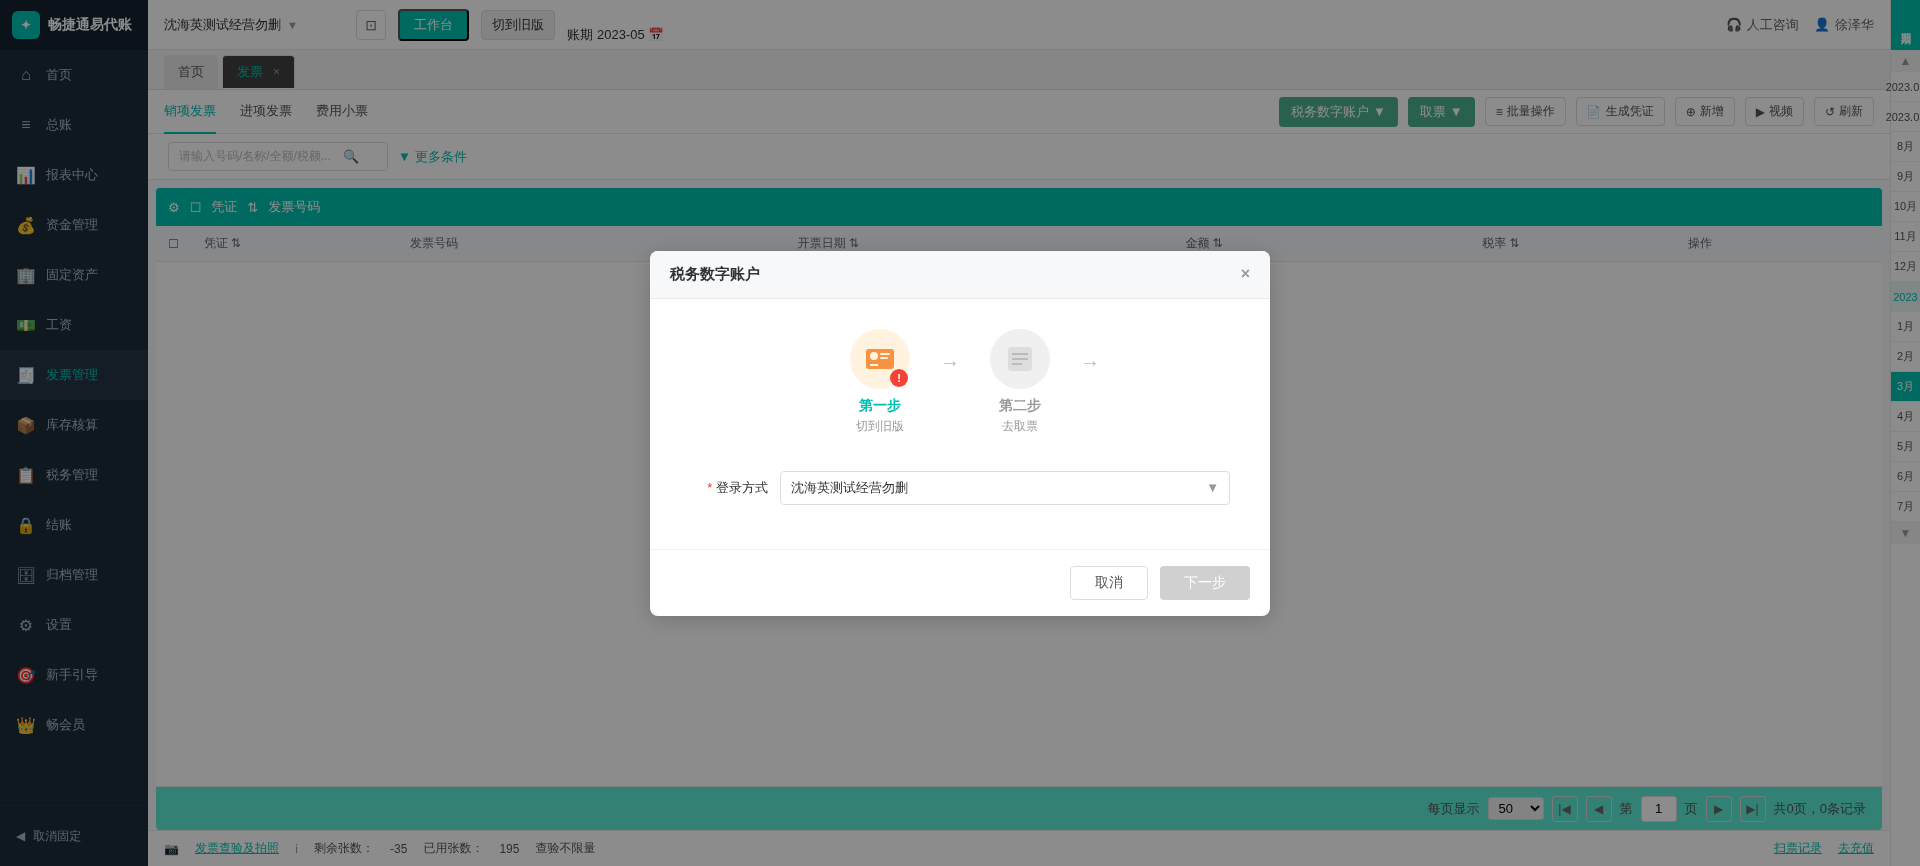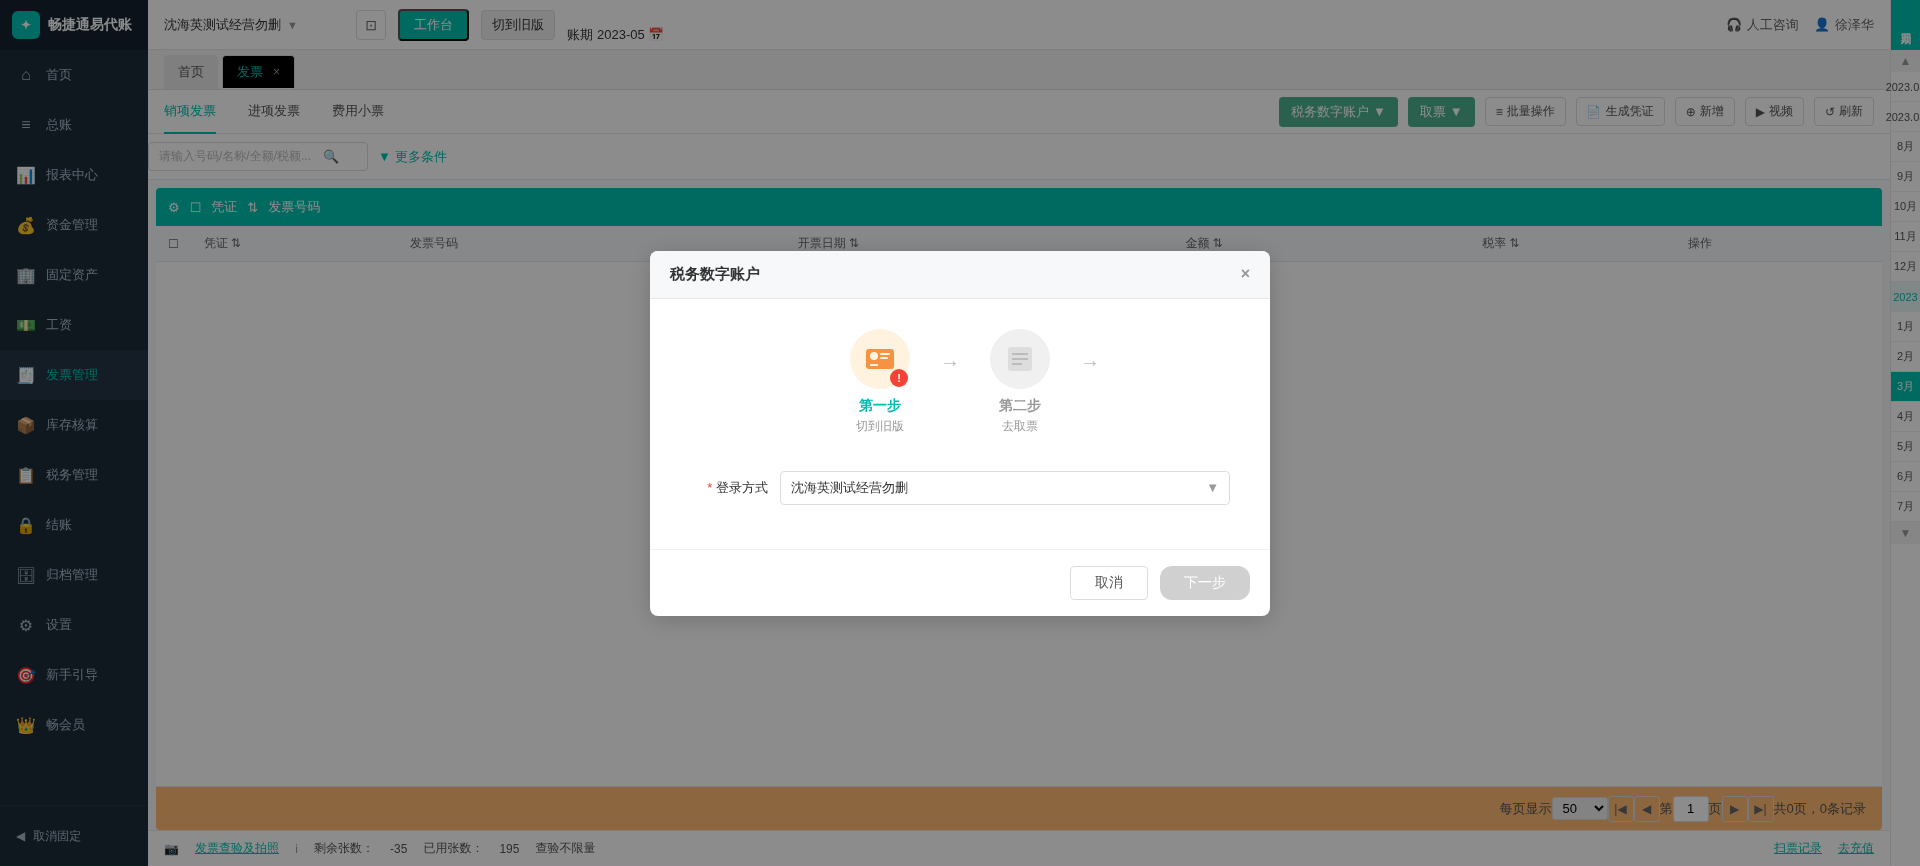--- a/index.html
+++ b/index.html
@@ -129,21 +129,21 @@
       height: 34px;
       padding: 0 14px;
       display: flex; align-items: center; gap: 6px;
       font-size: 13px;
       border-radius: 4px 4px 0 0;
       cursor: pointer;
       color: #555;
       background: #e8e8e8;
     }
     .tab.active {
-      background: #000000;
+      background: #404040;
       color: #00bfb0;
       border: 1px solid #e0e0e0;
       border-bottom: 1px solid #fff;
     }
     .tab-close { font-size: 12px; color: #999; margin-left: 4px; }
 
     
     .content {
       flex: 1;
       background: #f5f7fa;
@@ -153,21 +153,21 @@
       position: relative;
     }
 
     
     .subtabs {
       background: #fff;
       border-bottom: 1px solid #e8e8e8;
       display: flex;
       align-items: center;
       padding: 0 16px;
-      gap: 32px;
+      gap: 24px;
       height: 44px;
     }
     .subtab {
       height: 44px;
       display: flex; align-items: center;
       font-size: 13px;
       color: #555;
       cursor: pointer;
       border-bottom: 2px solid transparent;
     }
@@ -208,21 +208,21 @@
       border-radius: 4px;
       padding: 5px 10px;
       font-size: 12px;
       cursor: pointer;
       display: flex; align-items: center; gap: 4px;
     }
 
     
     .filter-bar {
       background: #fff;
-      padding: 8px 0;
+      padding: 8px 20px;
       display: flex;
       align-items: center;
       gap: 10px;
       border-bottom: 1px solid #e8e8e8;
     }
     .search-input {
       border: 1px solid #ddd;
       border-radius: 4px;
       padding: 5px 10px;
       font-size: 13px;
@@ -265,26 +265,27 @@
     .table-empty {
       flex: 1;
       display: flex;
       align-items: center;
       justify-content: center;
       color: #999;
       font-size: 13px;
     }
     .table-footer {
       height: 44px;
-      background: #fdba74;
+      background: #5eead4;
       border-top: 1px solid #e8e8e8;
       display: flex;
       align-items: center;
       justify-content: flex-end;
       padding: 0 16px;
+      gap: 8px;
       font-size: 13px;
       color: #555;
     }
     .pagination-btn {
       width: 26px; height: 26px;
       border: 1px solid #ddd;
       border-radius: 3px;
       display: flex; align-items: center; justify-content: center;
       cursor: pointer; font-size: 12px; color: #666;
     }
@@ -505,21 +506,21 @@
       border: 1px solid #ddd;
       border-radius: 4px;
       background: #fff;
       color: #555;
       font-size: 14px;
       cursor: pointer;
     }
     .btn-next {
       padding: 7px 24px;
       border: none;
-      border-radius: 12px;
+      border-radius: 4px;
       background: #d0d0d0;
       color: #fff;
       font-size: 14px;
       cursor: pointer;
     }
 
     .eye-icon { font-size: 14px; color: #999; cursor: pointer; }
   </style>
 </head>
 <body>

